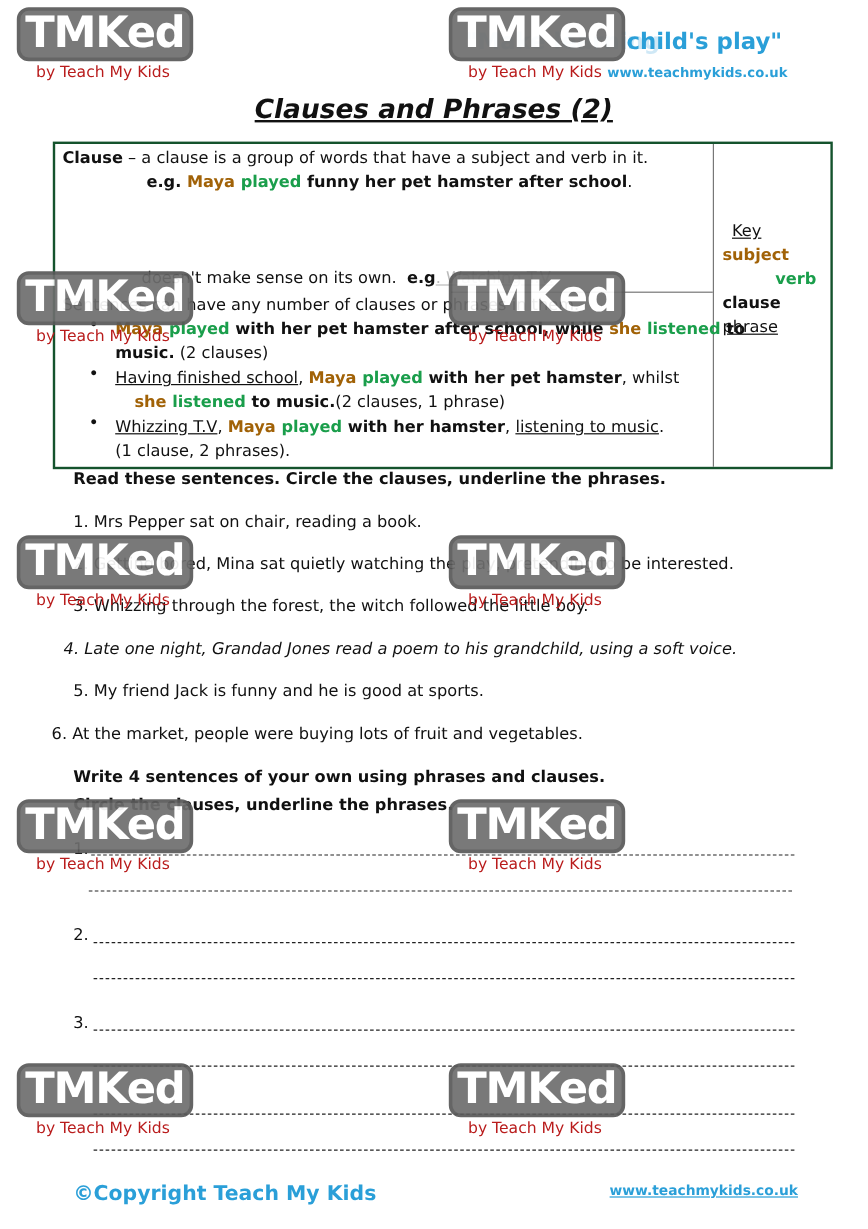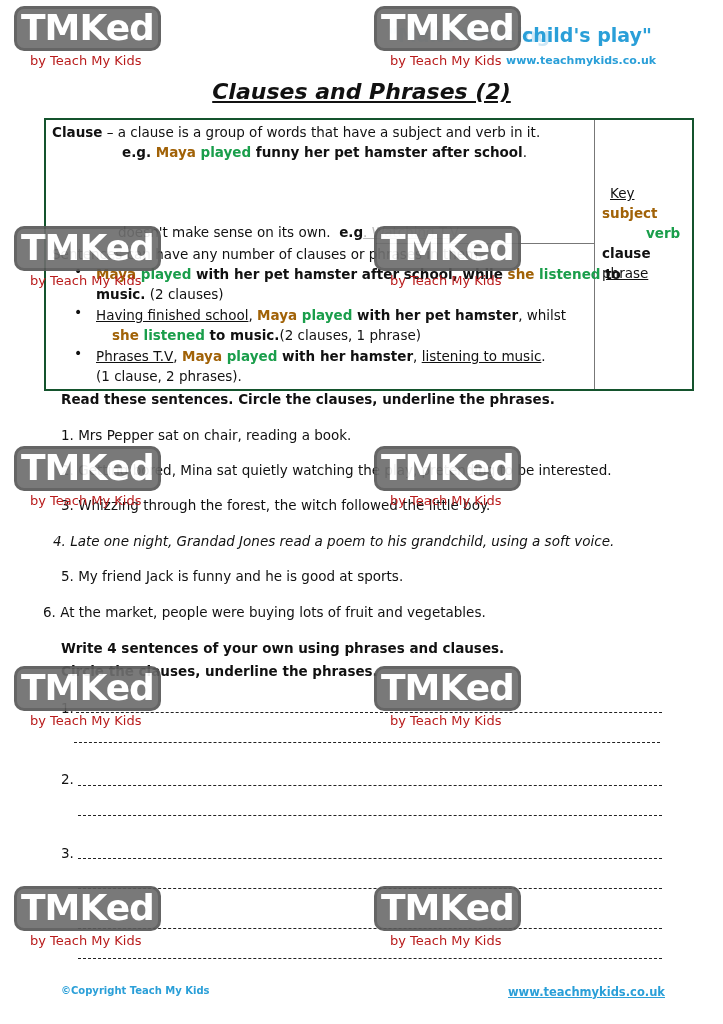--- a/index.html
+++ b/index.html
@@ -19,21 +19,21 @@
          border:2px solid #14532d; }
   .box .divider-v { position:absolute; left:548px; top:0; bottom:0; border-left:1px solid #777; }
   .box .divider-h { position:absolute; left:330px; width:218px; top:123px; border-top:1px solid #777; }
   .txt { position:absolute; font-size:13.5px; white-space:nowrap; line-height:20px; }
   .b { font-weight:bold; }
   .u { text-decoration:underline; }
   .red { color:#a16207; }
   .green { color:#1a9e4b; }
   .bullet { position:absolute; font-size:14px; }
   .ans-line { position:absolute; border-bottom:1.5px dashed #222; height:0; }
-  .footer-left { position:absolute; left:61px; top:985px; font-size:10px; font-weight:bold; color:#2a9fd8; }
+  .footer-left { position:absolute; left:61px; top:985px; font-size:17px; font-weight:bold; color:#2a9fd8; }
   .footer-right { position:absolute; left:508px; top:985px; font-size:11.5px; font-weight:bold; color:#2a9fd8; text-decoration:underline; }
   .wm { position:absolute; width:140px; height:70px; }
   .wm .tmked { position:relative; display:inline-block; font-size:36px; }
   .wm .byline { position:relative; display:block; margin-top:2px; margin-left:16px; font-size:13px; }
 </style>
 </head>
 <body>
 
 <div>
   <div class="tagline" style="left:388px; top:24px; font-size:19px; color:#cfe8f6;">"Make learning</div>
@@ -71,21 +71,21 @@
   <div class="bullet" style="left:28px; top:184px;">•</div>
   <div class="txt" style="left:50px; top:185px;">
     <span class="u">Having finished school</span><span>, </span><span class="b red">Maya</span><span class="b green"> played</span><span class="b"> with her pet hamster</span><span>, whilst</span>
   </div>
   <div class="txt" style="left:50px; top:205px;margin-left:16px;">
     <span class="b red">she</span><span class="b green"> listened</span><span class="b"> to music.</span><span>(2 clauses, 1 phrase)</span>
   </div>
 
   <div class="bullet" style="left:28px; top:225px;">•</div>
   <div class="txt" style="left:50px; top:226px;">
-    <span class="u">Phrases T.V</span><span>, </span><span class="b red">Maya</span><span class="b green"> played</span><span class="b"> with her hamster</span><span>, </span><span class="u">listening to music</span><span>.</span>
+    <span class="u">Whizzing T.V</span><span>, </span><span class="b red">Maya</span><span class="b green"> played</span><span class="b"> with her hamster</span><span>, </span><span class="u">listening to music</span><span>.</span>
   </div>
   <div class="txt" style="left:50px; top:246px;">(1 clause, 2 phrases).</div>
 
   <div class="txt u" style="left:564px; top:63px;">Key</div>
   <div class="txt b red" style="left:556px; top:83px;">subject</div>
   <div class="txt b green" style="left:556px; top:103px;margin-left:44px;">verb</div>
   <div class="txt b" style="left:556px; top:123px;">clause</div>
   <div class="txt u" style="left:556px; top:143px;">phrase</div>
 </div>
 

